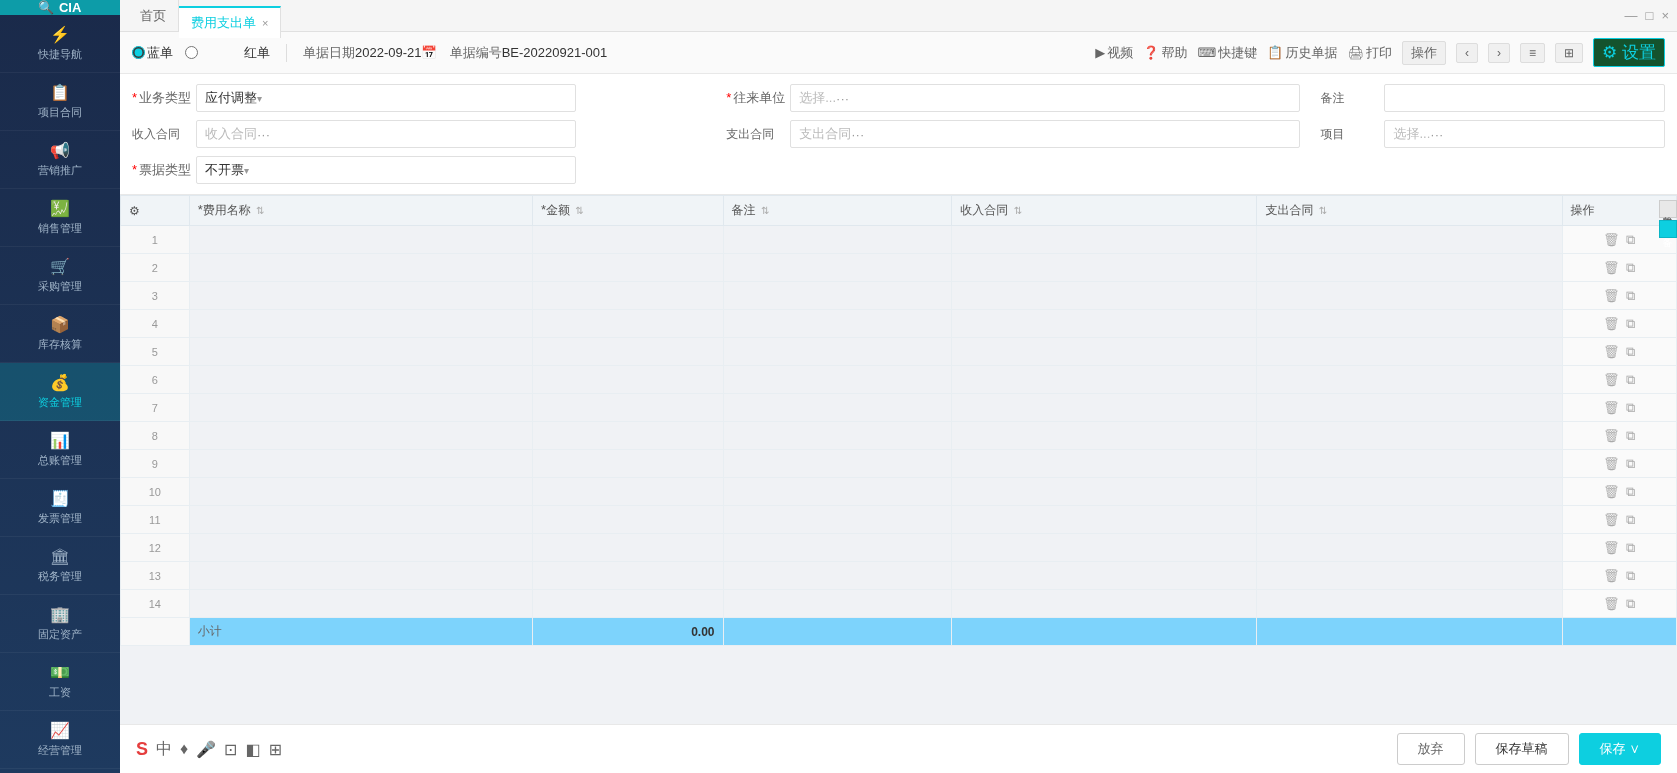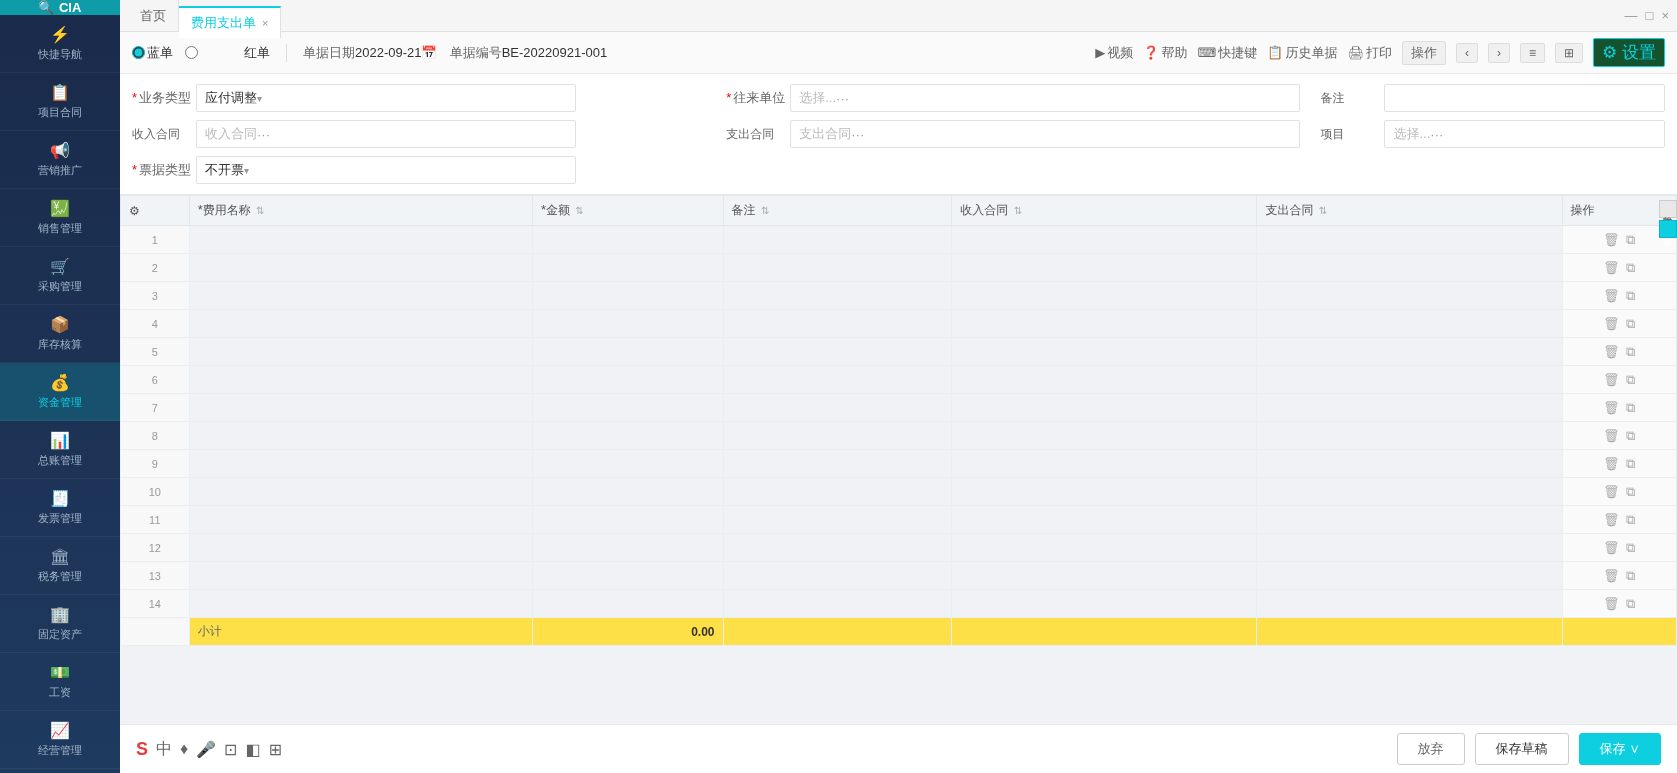--- a/index.html
+++ b/index.html
@@ -209,21 +209,21 @@
       width: 36px;
       background: #f8f8f8;
     }
     .data-table td.action-cell {
       text-align: center;
       background: #fafafa;
     }
     .action-icons { display: flex; justify-content: center; gap: 6px; }
     .action-icons span { color: #aaa; cursor: pointer; font-size: 13px; }
     .subtotal-row td {
-      background: #fde047;
+      background: #7dd3fc;
       border: 1px solid #e8eef2;
       padding: 4px 8px;
       font-size: 12px;
       color: #333;
     }
     .subtotal-row .subtotal-label { color: #666; }
     .subtotal-row .subtotal-value { color: #333; font-weight: bold; }
     .footer-icons {
       display: flex;
       align-items: center;

